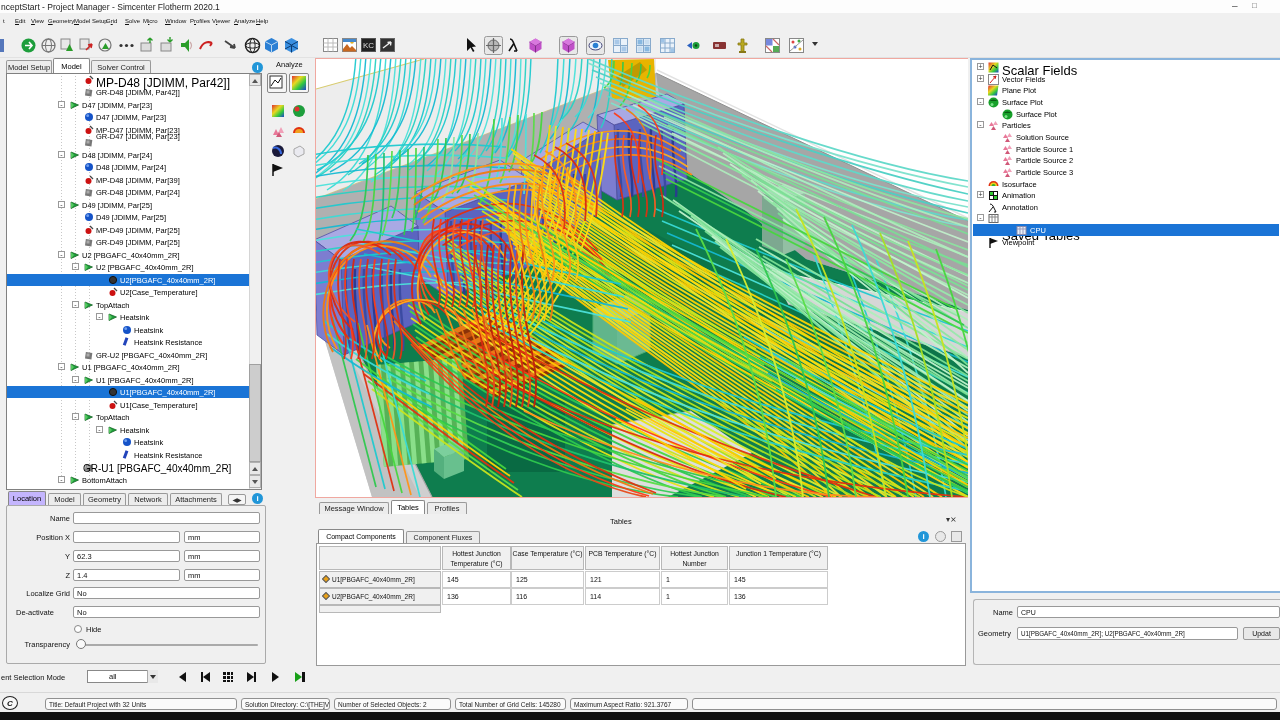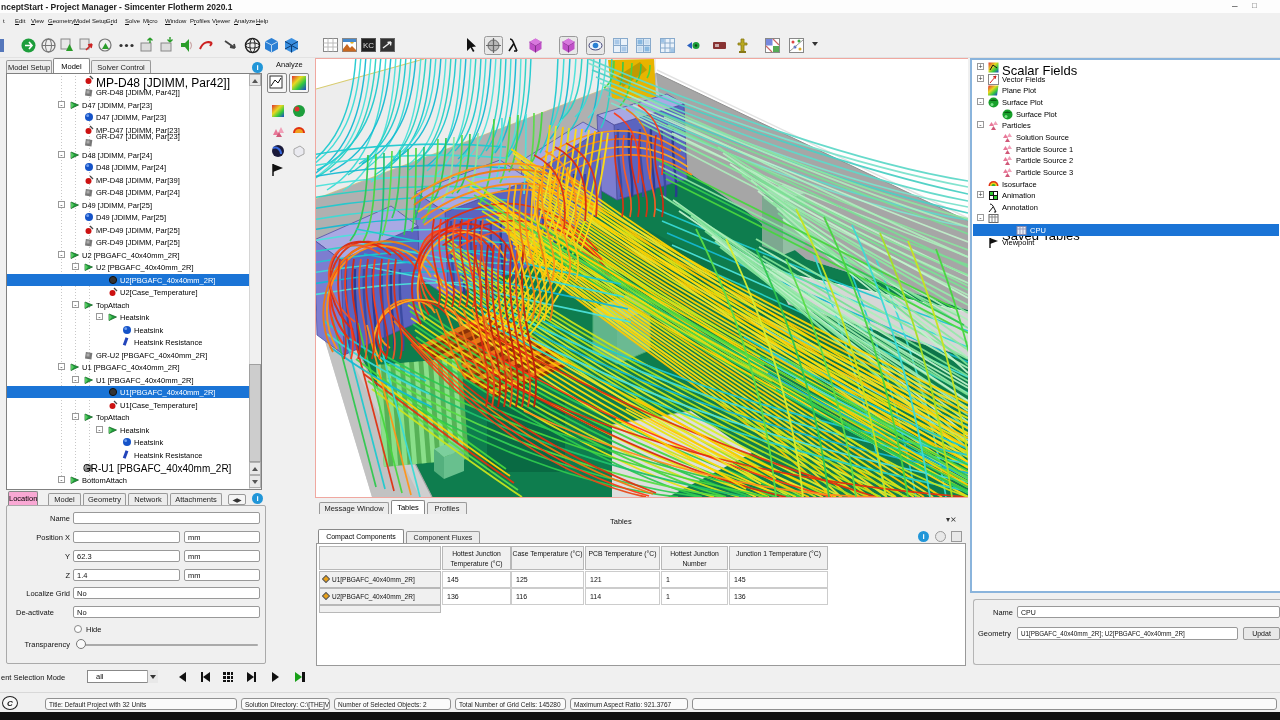--- a/index.html
+++ b/index.html
@@ -3,21 +3,21 @@
 <style>
 * { margin:0; padding:0; box-sizing:border-box; }
 html,body { width:1280px; height:720px; overflow:hidden; }
 body { font-family:"Liberation Sans", sans-serif; background:#f0f0f0; position:relative; }
 .abs { position:absolute; }
 .tx { white-space:nowrap; }
 svg { display:block; }
 </style></head><body>
 
 <div class="abs" style="left:0;top:0;width:1280px;height:13px;background:#fdfdfd;"></div>
-<div class="abs tx" style="left:1px;top:2px;font-size:8.5px;color:#222;font-weight:bold;">nceptStart - Project Manager - Simcenter Flotherm 2020.1</div>
+<div class="abs tx" style="left:1px;top:2px;font-size:8.5px;color:#222;">nceptStart - Project Manager - Simcenter Flotherm 2020.1</div>
 <div class="abs tx" style="left:1232px;top:0px;font-size:10px;color:#555;">–</div>
 <div class="abs tx" style="left:1252px;top:1px;font-size:8px;color:#555;">□</div>
 <div class="abs" style="left:0;top:13px;width:1280px;height:16px;background:#f0f0f0;"></div>
 <div class="abs tx" style="left:3px;top:18px;font-size:6px;color:#111;">t</div>
 <div class="abs tx" style="left:15px;top:18px;font-size:6px;color:#111;"><u>E</u>dit</div>
 <div class="abs tx" style="left:31px;top:18px;font-size:6px;color:#111;"><u>V</u>iew</div>
 <div class="abs tx" style="left:48px;top:18px;font-size:6px;color:#111;"><u>G</u>eometry</div>
 <div class="abs tx" style="left:74px;top:18px;font-size:6px;color:#111;"><u>M</u>odel Setup</div>
 <div class="abs tx" style="left:106px;top:18px;font-size:6px;color:#111;">G<u>r</u>id</div>
 <div class="abs tx" style="left:125px;top:18px;font-size:6px;color:#111;"><u>S</u>olve</div>
@@ -497,21 +497,21 @@
   </div>
 <div class="abs tx" style="left:82px;top:476px;font-size:7.5px;color:#000;">BottomAttach</div>
 <div class="abs" style="left:249px;top:74px;width:12px;height:415px;background:#f0f0f0;border-left:1px solid #d5d5d5;"></div>
 <div class="abs" style="left:249px;top:74px;width:12px;height:12px;background:#e8e8e8;border:1px solid #b0b0b0;"></div>
 <div class="abs" style="left:252px;top:79px;width:0;height:0;border-left:3px solid transparent;border-right:3px solid transparent;border-bottom:4px solid #555;"></div>
 <div class="abs" style="left:249px;top:364px;width:12px;height:98px;background:#cdcdcd;border:1px solid #a0a0a0;"></div>
 <div class="abs" style="left:249px;top:462px;width:12px;height:13px;background:#e8e8e8;border:1px solid #b0b0b0;"></div>
 <div class="abs" style="left:252px;top:467px;width:0;height:0;border-left:3px solid transparent;border-right:3px solid transparent;border-bottom:4px solid #555;"></div>
 <div class="abs" style="left:249px;top:475px;width:12px;height:13px;background:#e8e8e8;border:1px solid #b0b0b0;"></div>
 <div class="abs" style="left:252px;top:480px;width:0;height:0;border-left:3px solid transparent;border-right:3px solid transparent;border-top:4px solid #555;"></div>
-<div class="abs" style="left:8px;top:491px;width:30px;height:14px;background:#f9a8d4;border:1px solid #888;border-bottom:none;border-radius:2px 2px 0 0;font-size:7.5px;text-align:center;line-height:14px;color:#000;">Location</div>
+<div class="abs" style="left:8px;top:491px;width:38px;height:14px;background:#c4b5fd;border:1px solid #888;border-bottom:none;border-radius:2px 2px 0 0;font-size:7.5px;text-align:center;line-height:14px;color:#000;">Location</div>
 <div class="abs" style="left:48px;top:493px;width:33px;height:12px;background:#ececec;border:1px solid #999;border-bottom:none;border-radius:2px 2px 0 0;font-size:7.5px;text-align:center;line-height:12px;color:#222;">Model</div>
 <div class="abs" style="left:83px;top:493px;width:43px;height:12px;background:#ececec;border:1px solid #999;border-bottom:none;border-radius:2px 2px 0 0;font-size:7.5px;text-align:center;line-height:12px;color:#222;">Geometry</div>
 <div class="abs" style="left:128px;top:493px;width:40px;height:12px;background:#ececec;border:1px solid #999;border-bottom:none;border-radius:2px 2px 0 0;font-size:7.5px;text-align:center;line-height:12px;color:#222;">Network</div>
 <div class="abs" style="left:170px;top:493px;width:52px;height:12px;background:#ececec;border:1px solid #999;border-bottom:none;border-radius:2px 2px 0 0;font-size:7.5px;text-align:center;line-height:12px;color:#222;">Attachments</div>
 <div class="abs" style="left:228px;top:494px;width:18px;height:11px;background:#f5f5f5;border:1px solid #999;border-radius:2px;font-size:6px;text-align:center;line-height:11px;color:#333;">◀▶</div>
 <div class="abs" style="left:252px;top:493px;width:11px;height:11px;border-radius:50%;background:#2196d8;color:#fff;font-size:8px;font-weight:bold;text-align:center;line-height:11px;">i</div>
 <div class="abs" style="left:6px;top:505px;width:260px;height:159px;background:#f0f0f0;border:1px solid #aaa;border-radius:2px;"></div>
 <div class="abs tx" style="left:0px;top:514px;width:70px;text-align:right;font-size:7.5px;color:#111;">Name</div>
 <div class="abs" style="left:73px;top:512px;width:187px;height:12px;background:#fff;border:1px solid #999;border-radius:2px;font-size:7.5px;color:#111;line-height:11px;padding-left:3px;"></div>
 <div class="abs tx" style="left:0px;top:533px;width:70px;text-align:right;font-size:7.5px;color:#111;">Position X</div>
@@ -1281,21 +1281,21 @@
     </svg>
   </div>
 <div class="abs tx" style="left:1002px;top:238px;font-size:7.5px;color:#000;">Viewpoint</div>
 <div class="abs" style="left:973px;top:599px;width:307px;height:66px;background:#f0f0f0;border:1px solid #b5b5b5;border-right:none;border-radius:3px 0 0 3px;"></div>
 <div class="abs tx" style="left:993px;top:608px;font-size:7.5px;color:#111;">Name</div>
 <div class="abs" style="left:1017px;top:606px;width:263px;height:12px;background:#fff;border:1px solid #999;border-radius:2px;font-size:7px;line-height:11px;padding-left:3px;color:#111;">CPU</div>
 <div class="abs tx" style="left:978px;top:629px;font-size:7.5px;color:#111;">Geometry</div>
 <div class="abs" style="left:1017px;top:627px;width:221px;height:13px;background:#fff;border:1px solid #999;border-radius:2px;font-size:6.3px;line-height:12px;padding-left:3px;color:#111;">U1[PBGAFC_40x40mm_2R]; U2[PBGAFC_40x40mm_2R]</div>
 <div class="abs" style="left:1243px;top:627px;width:37px;height:13px;background:#e8e8e8;border:1px solid #999;border-radius:2px;font-size:7px;text-align:center;line-height:12px;color:#111;">Updat</div>
 <div class="abs tx" style="left:1px;top:673px;font-size:7.5px;color:#111;">ent Selection Mode</div>
-<div class="abs" style="left:87px;top:670px;width:71px;height:13px;background:#fff;border:1px solid #888;font-size:7.5px;line-height:12px;padding-left:8px;color:#111;">all</div>
+<div class="abs" style="left:87px;top:670px;width:71px;height:13px;background:#fff;border:1px solid #888;font-size:7.5px;line-height:12px;padding-left:21px;color:#111;">all</div>
 <div class="abs" style="left:147px;top:670px;width:11px;height:13px;background:#e8e8e8;border-left:1px solid #aaa;"></div>
 <div class="abs" style="left:150px;top:675px;width:0;height:0;border-left:3px solid transparent;border-right:3px solid transparent;border-top:4px solid #333;"></div>
 <div class="abs" style="left:176px;top:671px;">
     <svg width="13" height="12">
       <path d="M10,1 L3,6 L10,11 Z" fill="#111"></path>
     </svg>
   </div>
 <div class="abs" style="left:199px;top:671px;">
     <svg width="13" height="12">
       <path d="M11,1 L4,6 L11,11 Z" fill="#111"></path>

